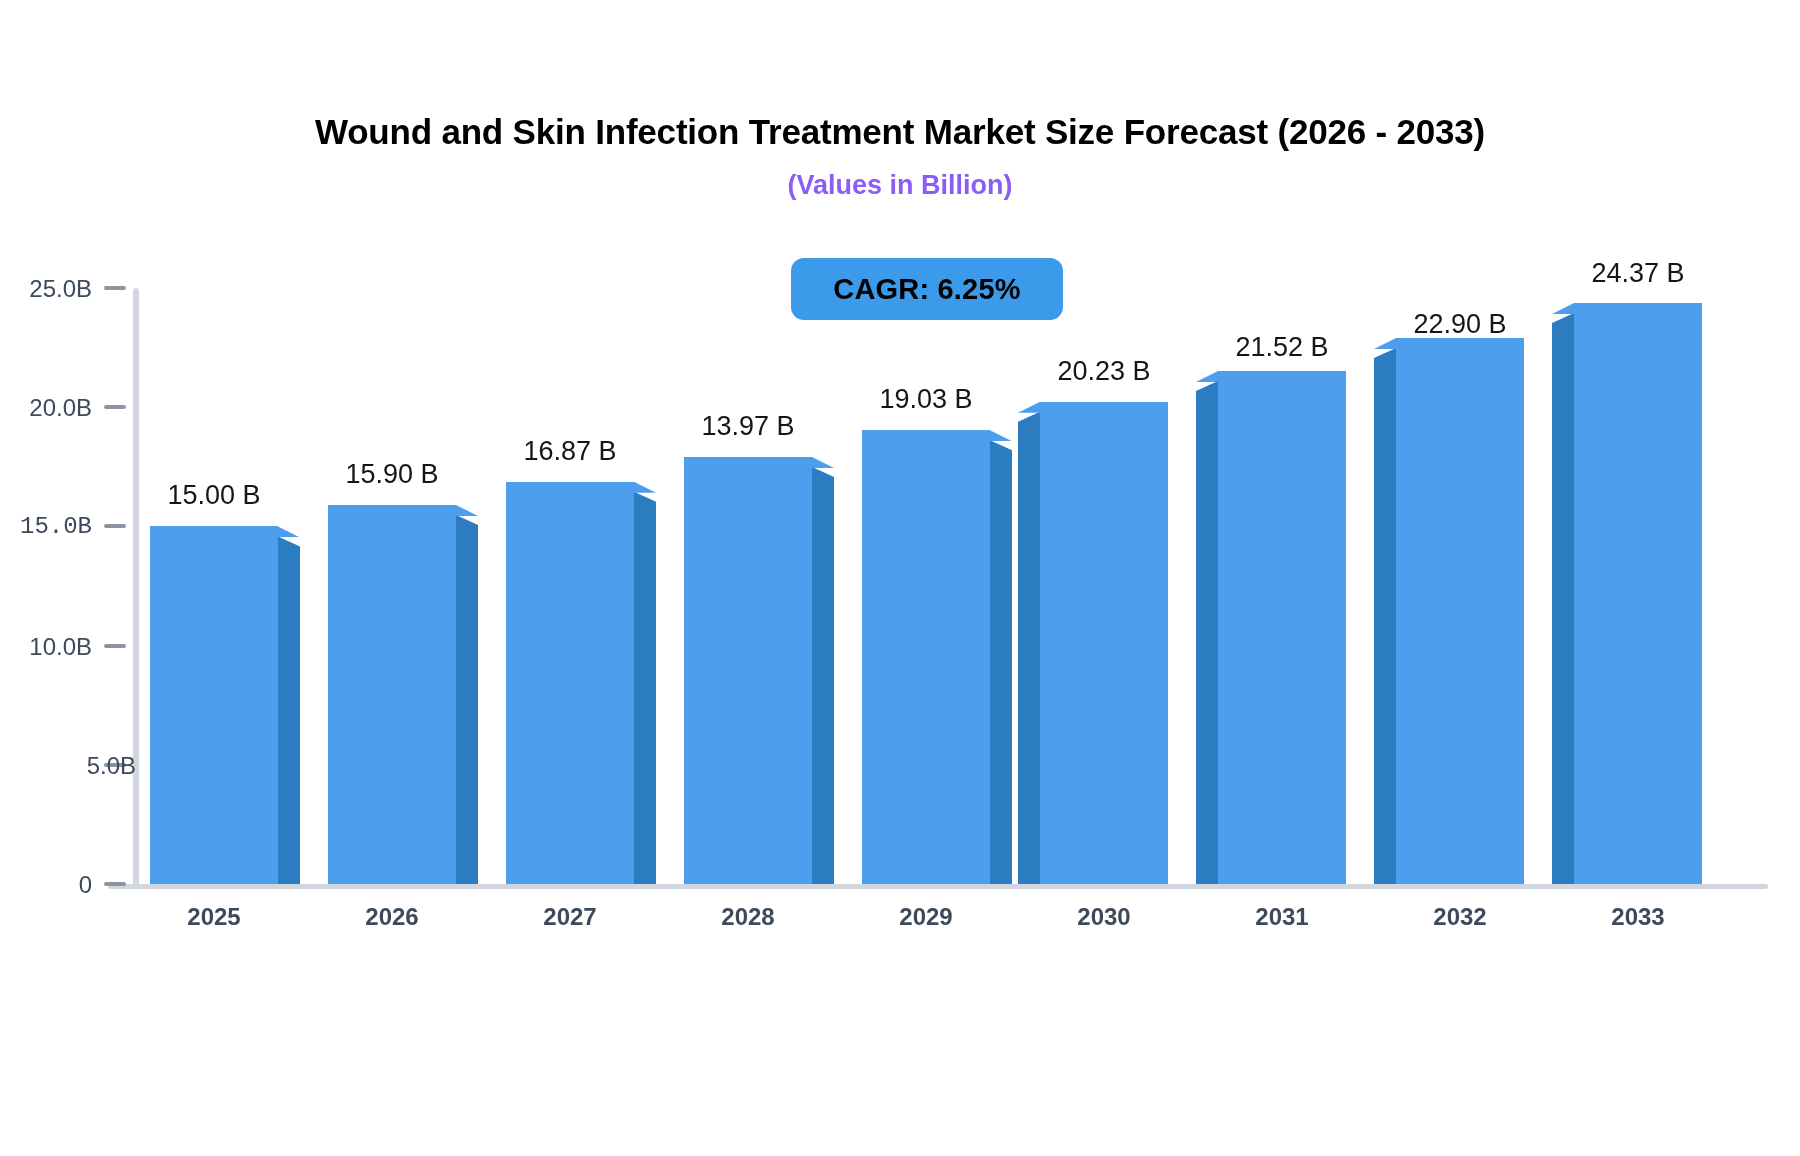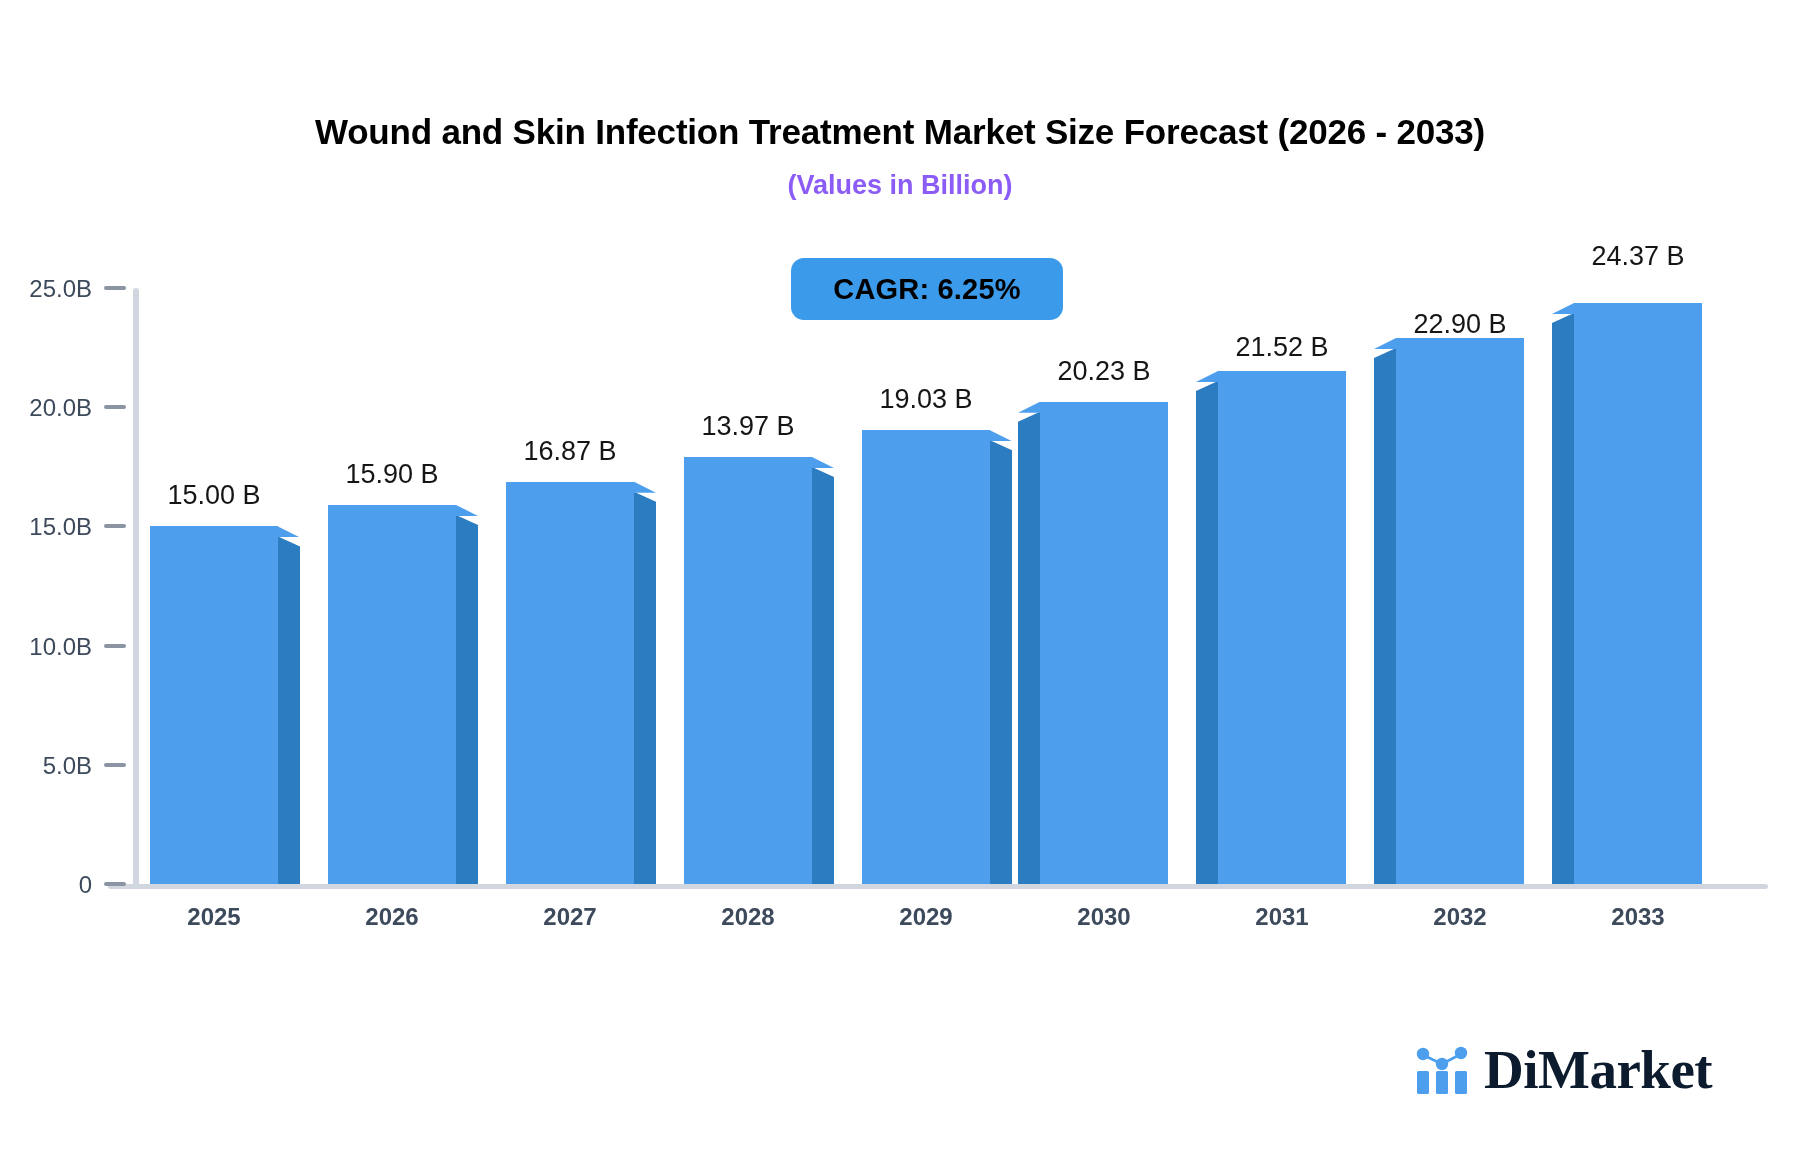--- a/index.html
+++ b/index.html
@@ -173,25 +173,25 @@
 
   <div id="plot">
     <div class="y-axis-line"></div>
     <div class="x-axis-line"></div>
     <div id="y-ticks">
         <div class="y-tick" style="top: 286px;"></div>
         <div class="y-tick-label" style="position: absolute; left: 0px; top: 288px;">25.0B</div>
         <div class="y-tick" style="top: 405.2px;"></div>
         <div class="y-tick-label" style="position: absolute; left: 0px; top: 407.2px;">20.0B</div>
         <div class="y-tick" style="top: 524.4px;"></div>
-        <div class="y-tick-label" style="position: absolute; left: 0px; top: 526.4px;">15.0B</div>
+        <div class="y-tick-label" style="position: absolute; left: 0px; top: 526.4px; font-family: Liberation Mono, monospace;">15.0B</div>
         <div class="y-tick" style="top: 643.6px;"></div>
         <div class="y-tick-label" style="position: absolute; left: 0px; top: 645.6px;">10.0B</div>
         <div class="y-tick" style="top: 762.8px;"></div>
-        <div class="y-tick-label" style="position: absolute; left: 0px; top: 764.8px;">5.0B</div>
+        <div class="y-tick-label" style="position: absolute; left: 0px; top: 764.8px; padding-left: 44px;">5.0B</div>
         <div class="y-tick" style="top: 882px;"></div>
         <div class="y-tick-label" style="position: absolute; left: 0px; top: 884px;">0</div>
       </div>
     <div id="bars">
         <div class="bar-side" style="position: absolute; width: 22px; height: 347.6px; top: 536.4px; left: 278px; clip-path: polygon(0px 0px, 100% 10px, 100% 100%, 0px 100%);"></div>
         <div class="bar-top" style="width: 22px; height: 11px; top: 526.4px; left: 278px; background: rgb(77, 159, 238); clip-path: polygon(0px 0px, 100% 100%, 0px 100%);"></div>
         <div class="bar-face" style="position: absolute; left: 150px; top: 526.4px; width: 128px; height: 357.6px;"></div>
         <div class="bar-label" style="left: 110px; top: 480.4px; width: 208px;">15.00 B</div>
         <div class="bar-side" style="position: absolute; width: 22px; height: 369.056px; top: 514.944px; left: 456px; clip-path: polygon(0px 0px, 100% 10px, 100% 100%, 0px 100%);"></div>
         <div class="bar-top" style="width: 22px; height: 11px; top: 504.944px; left: 456px; background: rgb(77, 159, 238); clip-path: polygon(0px 0px, 100% 100%, 0px 100%);"></div>
@@ -217,42 +217,29 @@
         <div class="bar-top" style="width: 22px; height: 11px; top: 370.963px; left: 1196px; background: rgb(77, 159, 238); clip-path: polygon(100% 0px, 100% 100%, 0px 100%);"></div>
         <div class="bar-face" style="position: absolute; left: 1218px; top: 370.963px; width: 128px; height: 513.037px;"></div>
         <div class="bar-label" style="left: 1178px; top: 332px; width: 208px;">21.52 B</div>
         <div class="bar-side" style="position: absolute; width: 22px; height: 535.936px; top: 348.064px; left: 1374px; clip-path: polygon(0px 10px, 100% 0px, 100% 100%, 0px 100%);"></div>
         <div class="bar-top" style="width: 22px; height: 11px; top: 338.064px; left: 1374px; background: rgb(77, 159, 238); clip-path: polygon(100% 0px, 100% 100%, 0px 100%);"></div>
         <div class="bar-face" style="position: absolute; left: 1396px; top: 338.064px; width: 128px; height: 545.936px;"></div>
         <div class="bar-label" style="left: 1356px; top: 292.064px; width: 208px; margin-top: 17px;">22.90 B</div>
         <div class="bar-side" style="position: absolute; width: 22px; height: 570.981px; top: 313.019px; left: 1552px; clip-path: polygon(0px 10px, 100% 0px, 100% 100%, 0px 100%);"></div>
         <div class="bar-top" style="width: 22px; height: 11px; top: 303.019px; left: 1552px; background: rgb(77, 159, 238); clip-path: polygon(100% 0px, 100% 100%, 0px 100%);"></div>
         <div class="bar-face" style="position: absolute; left: 1574px; top: 303.019px; width: 128px; height: 580.981px;"></div>
-        <div class="bar-label" style="left: 1534px; top: 241px; width: 208px; text-align: center;">24.37 B</div>
+        <div class="bar-label" style="left: 1534px; top: 258px; width: 208px; text-align: center;">24.37 B</div>
       </div>
     <div id="x-labels">
         <div class="x-label" style="left: 120px; width: 188px;">2025</div>
         <div class="x-label" style="left: 298px; width: 188px;">2026</div>
         <div class="x-label" style="left: 476px; width: 188px;">2027</div>
         <div class="x-label" style="left: 654px; width: 188px;">2028</div>
         <div class="x-label" style="left: 832px; width: 188px;">2029</div>
         <div class="x-label" style="left: 1010px; width: 188px;">2030</div>
         <div class="x-label" style="left: 1188px; width: 188px;">2031</div>
         <div class="x-label" style="left: 1366px; width: 188px;">2032</div>
         <div class="x-label" style="left: 1544px; width: 188px;">2033</div>
       </div>
   </div>
 
-  <div id="logo">
-    <svg class="logo-mark" width="56" height="52" viewBox="0 0 56 52" aria-hidden="true">
-      <line x1="9" y1="11" x2="28" y2="20" stroke="#4d9fee" stroke-width="2.6"></line>
-      <line x1="28" y1="20" x2="47" y2="10" stroke="#4d9fee" stroke-width="2.6"></line>
-      <circle cx="9" cy="10" r="6.2" fill="#4d9fee"></circle>
-      <circle cx="28" cy="20" r="6.2" fill="#4d9fee"></circle>
-      <circle cx="47" cy="9" r="6.2" fill="#4d9fee"></circle>
-      <rect x="3" y="27" width="12" height="23" rx="1.5" fill="#4d9fee"></rect>
-      <rect x="22" y="27" width="12" height="23" rx="1.5" fill="#4d9fee"></rect>
-      <rect x="41" y="27" width="12" height="23" rx="1.5" fill="#4d9fee"></rect>
-    </svg>
-    <span class="logo-text">DiMarket</span>
-  </div>
 
 </div>
 
 </body></html>

